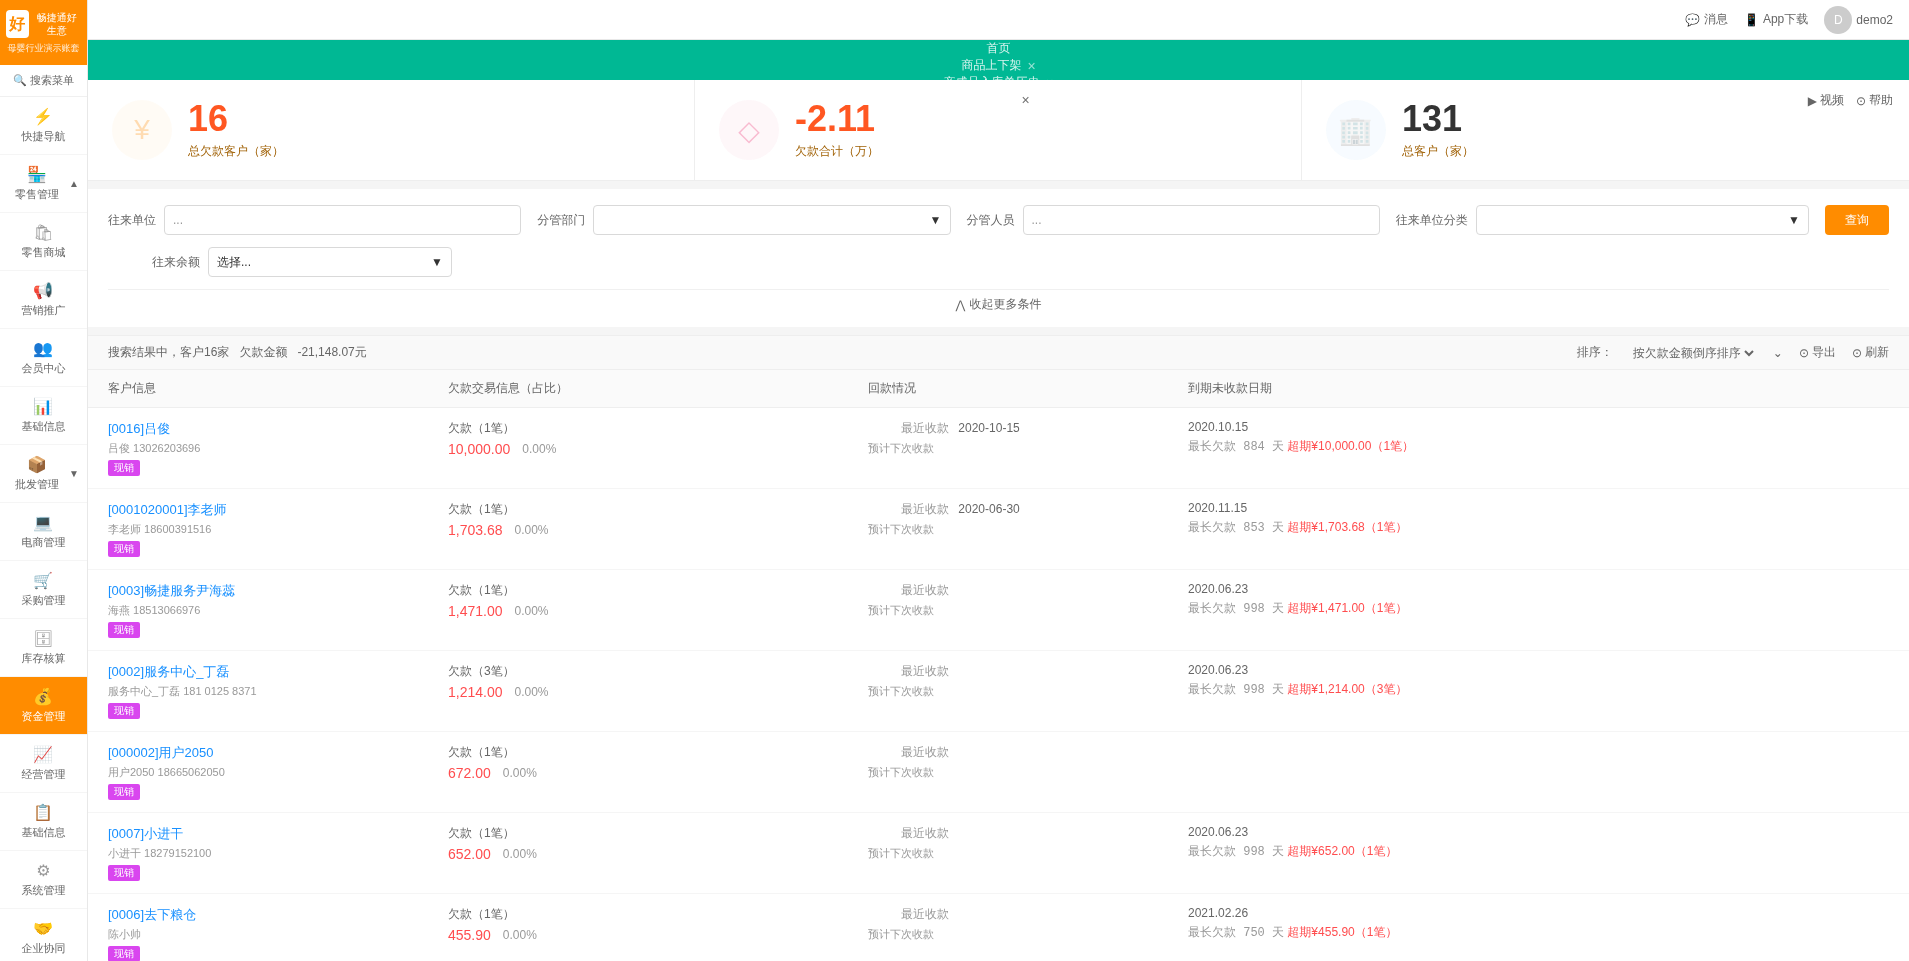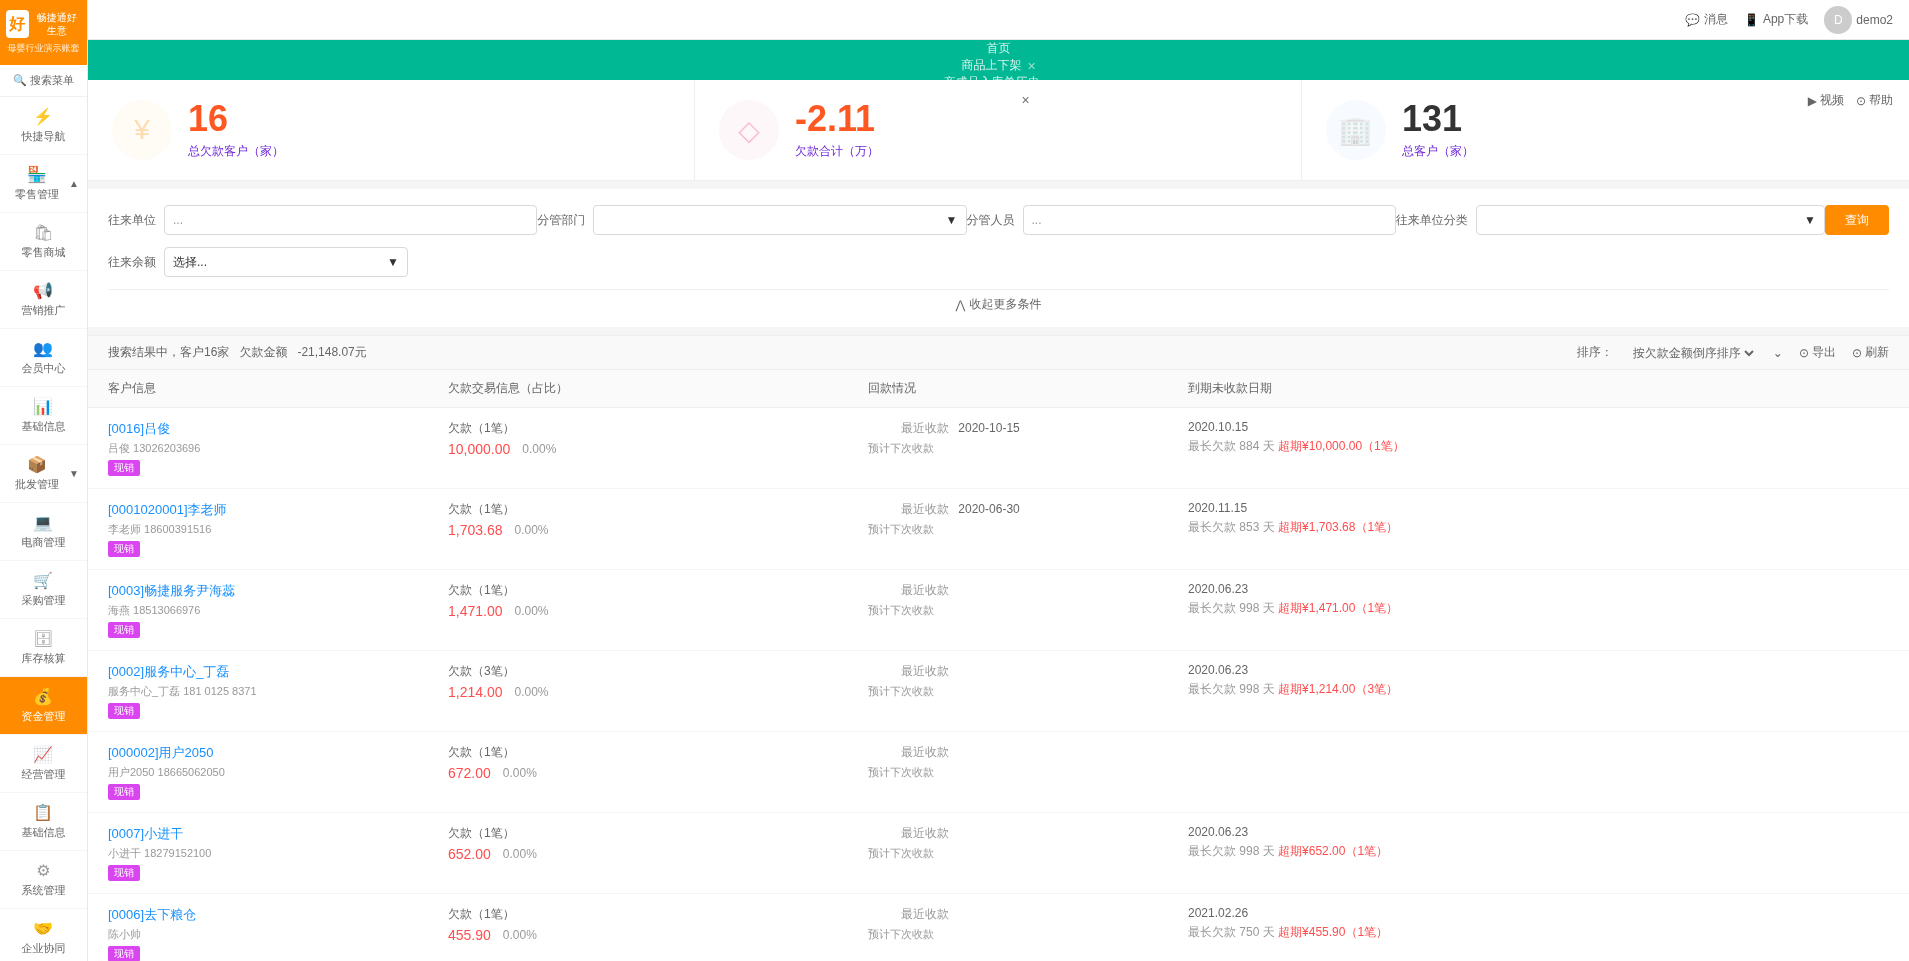--- a/index.html
+++ b/index.html
@@ -44,27 +44,27 @@
     .stat-card { display: flex; align-items: center; gap: 16px; padding: 20px 24px; border-right: 1px solid #eee; position: relative; }
     .stat-card:last-child { border-right: none; }
     .stat-icon { width: 60px; height: 60px; border-radius: 50%; display: flex; align-items: center; justify-content: center; font-size: 28px; flex-shrink: 0; opacity: 0.3; }
     .stat-icon.orange { background: #fff3e0; color: #ff8c00; }
     .stat-icon.pink { background: #fce4ec; color: #e91e63; }
     .stat-icon.blue { background: #e3f2fd; color: #2196f3; }
     .stat-value { font-size: 36px; font-weight: bold; line-height: 1; }
     .stat-value.orange { color: #ff5722; }
     .stat-value.negative { color: #ff5722; }
     .stat-value.dark { color: #333; }
-    .stat-label { font-size: 12px; color: #6d28d9; margin-top: 6px; }
+    .stat-label { font-size: 12px; color: #a16207; margin-top: 6px; }
     .stat-top-right { position: absolute; top: 12px; right: 16px; display: flex; gap: 12px; font-size: 12px; color: #666; }
     .stat-top-right span { cursor: pointer; display: flex; align-items: center; gap: 3px; }
 
     
     .filter-area { background: #fff; padding: 16px 20px 8px; margin-bottom: 8px; }
-    .filter-row { display: flex; align-items: center; margin-bottom: 12px; }
+    .filter-row { display: flex; align-items: center; gap: 16px; margin-bottom: 12px; }
     .filter-group { display: flex; align-items: center; gap: 8px; flex: 1; }
     .filter-label { font-size: 12px; color: #666; white-space: nowrap; }
     .filter-input { flex: 1; height: 30px; border: 1px solid #d9d9d9; border-radius: 4px; padding: 0 8px; font-size: 12px; display: flex; align-items: center; justify-content: space-between; cursor: pointer; background: #fff; }
     .filter-input span { color: #999; }
     .filter-select { flex: 1; height: 30px; border: 1px solid #d9d9d9; border-radius: 4px; padding: 0 8px; font-size: 12px; display: flex; align-items: center; justify-content: space-between; cursor: pointer; background: #fff; }
     .filter-select-with-arrow { display: flex; align-items: center; justify-content: space-between; width: 100%; }
     .search-btn { background: #ff8c00; color: #fff; border: none; border-radius: 4px; padding: 0 20px; height: 30px; font-size: 12px; cursor: pointer; white-space: nowrap; }
     .collapse-btn { text-align: center; padding: 6px; color: #666; font-size: 12px; cursor: pointer; border-top: 1px solid #f0f0f0; display: flex; align-items: center; justify-content: center; gap: 4px; }
 
     
@@ -84,21 +84,21 @@
     .debt-count { font-size: 12px; color: #666; margin-bottom: 4px; }
     .debt-amount { color: #ff4d4f; font-size: 14px; font-weight: 500; }
     .debt-percent { font-size: 12px; color: #999; margin-left: 12px; }
     .debt-cell { display: flex; align-items: center; gap: 0; }
     .recovery-info { font-size: 12px; }
     .recovery-label { color: #999; margin-right: 6px; margin-left: 33px; }
     .recovery-date { color: #666; }
     .recovery-next { color: #999; margin-top: 4px; font-size: 11px; }
     .overdue-cell { font-size: 12px; }
     .overdue-date { color: #666; margin-bottom: 4px; }
-    .overdue-days { color: #999; }
+    .overdue-days { color: #999; font-family: Liberation Mono, monospace; }
     .overdue-link { color: #ff4d4f; cursor: pointer; }
 
     
     ::-webkit-scrollbar { width: 6px; height: 6px; }
     ::-webkit-scrollbar-track { background: #f1f1f1; }
     ::-webkit-scrollbar-thumb { background: #ccc; border-radius: 3px; }
   </style>
 </head>
 <body>
 
@@ -312,21 +312,21 @@
           <div class="filter-select">
             <div class="filter-select-with-arrow">
               <span></span>
               <span>▼</span>
             </div>
           </div>
         </div>
         <button class="search-btn">查询</button>
       </div>
       <div class="filter-row">
-        <div class="filter-group" style="max-width:300px;">
+        <div class="filter-group" style="max-width:300px;margin-left:44px;">
           <span class="filter-label">往来余额</span>
           <div class="filter-select" style="width:160px;">
             <div class="filter-select-with-arrow">
               <span>选择...</span>
               <span>▼</span>
             </div>
           </div>
         </div>
       </div>
       <div class="collapse-btn">

